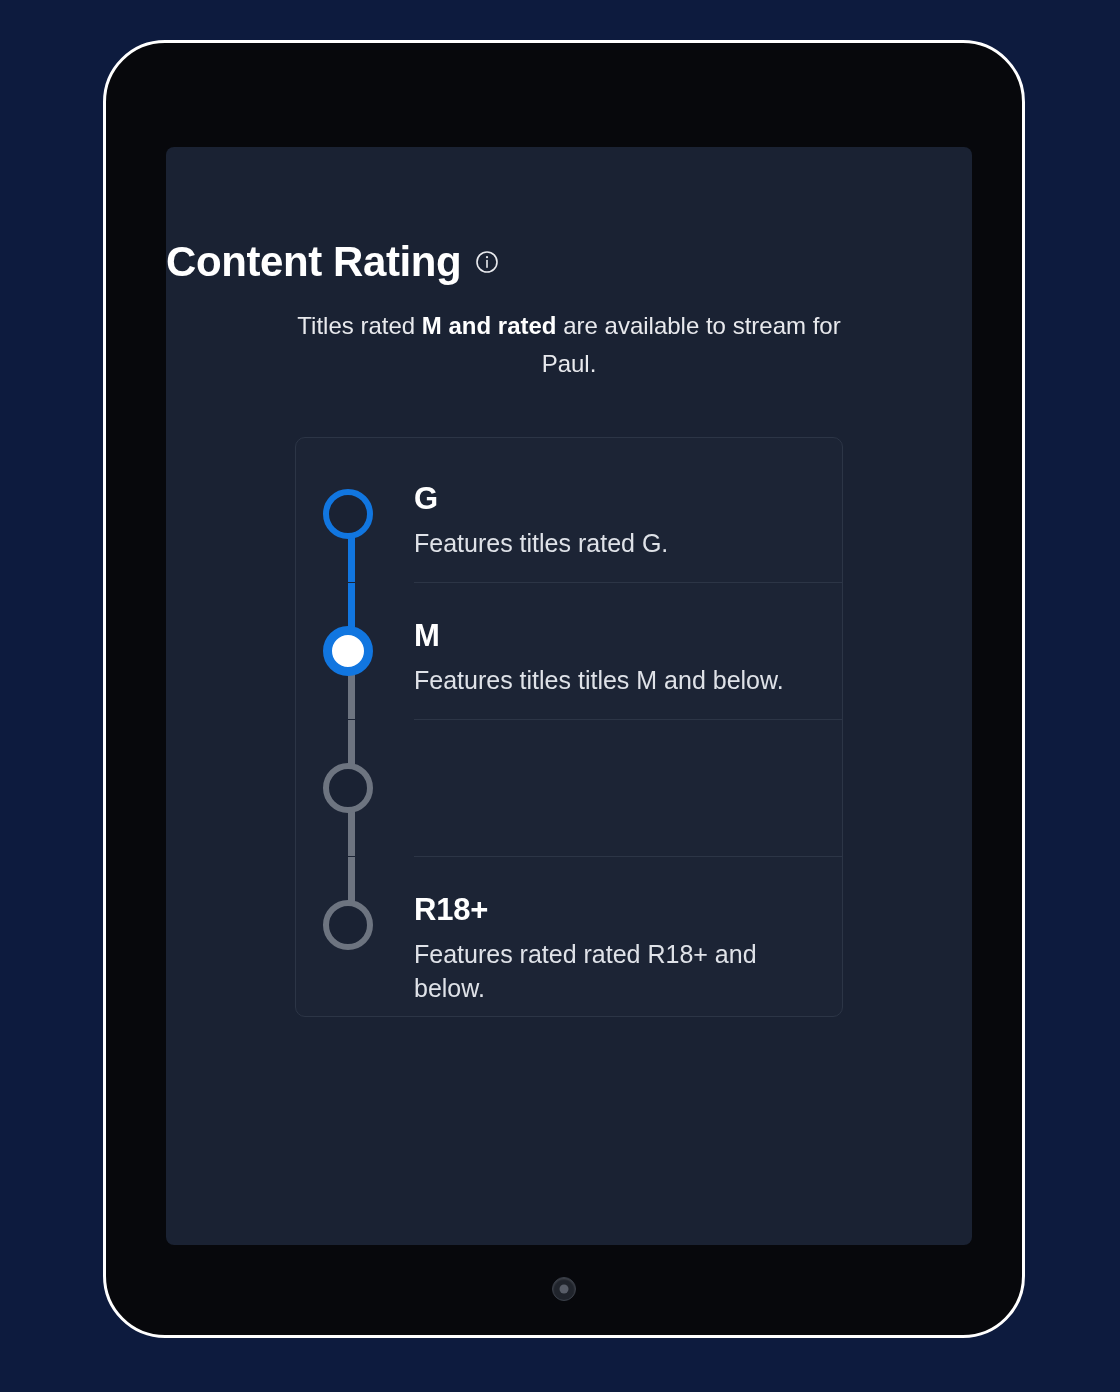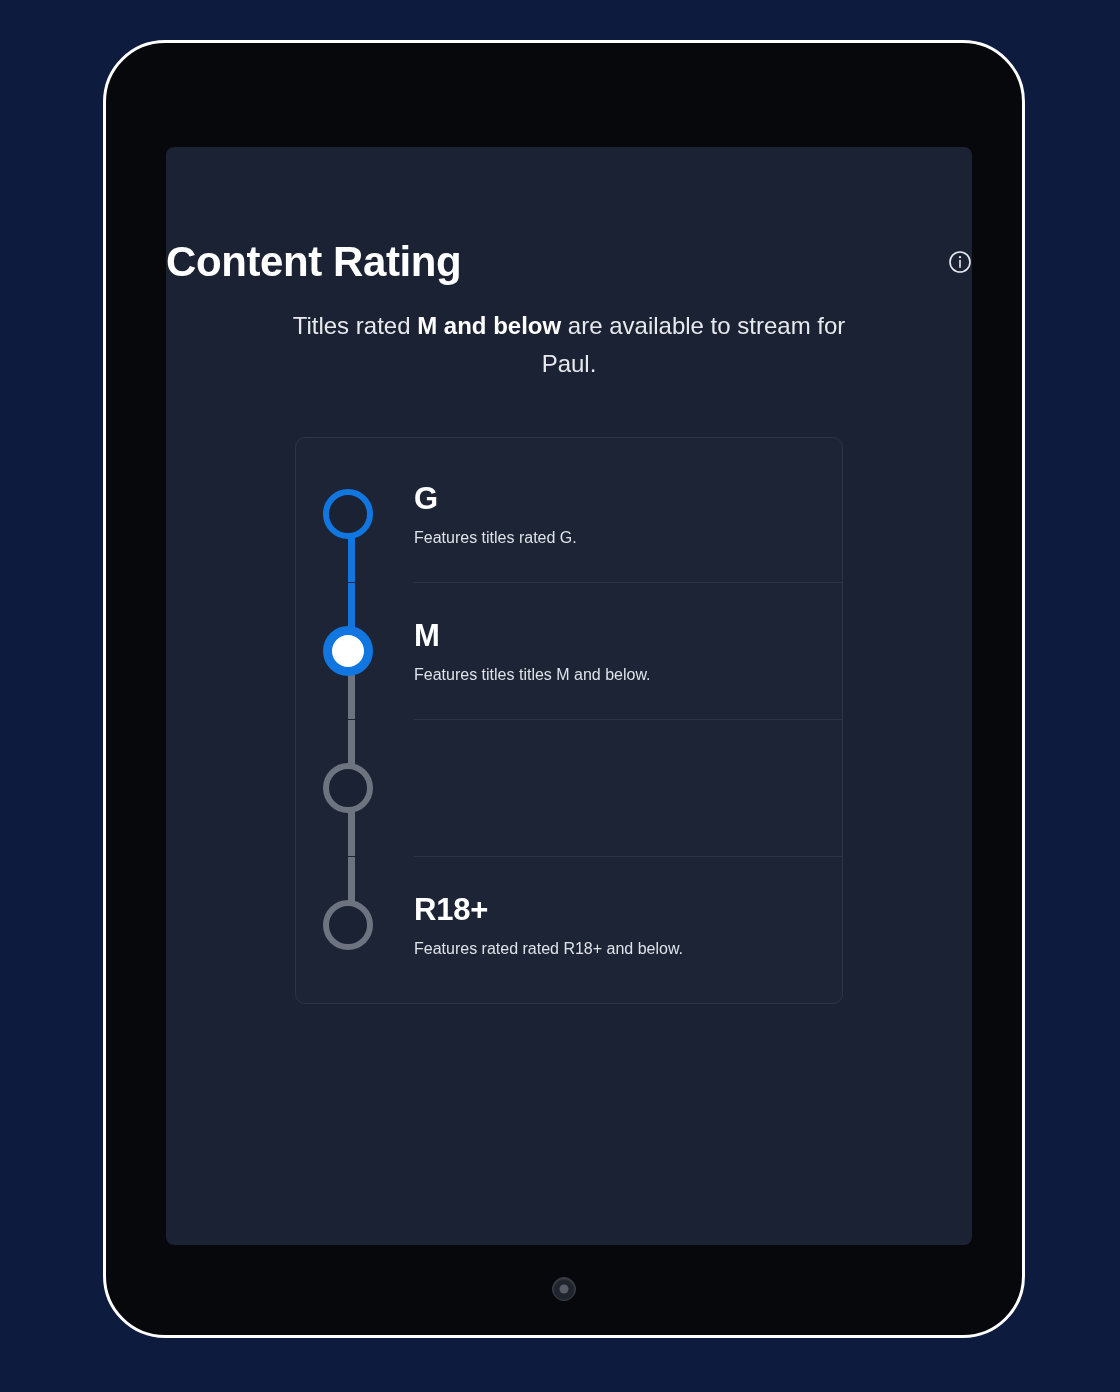--- a/index.html
+++ b/index.html
@@ -66,21 +66,21 @@
   .content {
     position: absolute;
     inset: 0;
     padding: 0;
   }
 
   .title-row {
     margin-top: 94px;
     display: flex;
     align-items: center;
-    justify-content: space-between;
+    justify-content: flex-start;
     gap: 14px;
   }
   .page-title {
     color: #ffffff;
     font-size: 42px;
     font-weight: bold;
     letter-spacing: -0.4px;
     line-height: 1;
   }
   .info-icon {
@@ -185,21 +185,21 @@
   .rating-label {
     color: #ffffff;
     font-size: 31px;
     font-weight: bold;
     line-height: 1.08;
     letter-spacing: -0.2px;
   }
   .rating-desc {
     margin-top: 12px;
     color: #dfe2e8;
-    font-size: 16px;
+    font-size: 25px;
     line-height: 1.35;
     font-weight: 400;
   }
 </style>
 </head>
 <body>
 
 <div class="device">
 
   <div class="device-screen">
@@ -208,21 +208,21 @@
       <div class="title-row">
         <div class="page-title">Content Rating</div>
         <svg class="info-icon" viewBox="0 0 24 24" fill="none" stroke="currentColor" stroke-width="1.6">
           <circle cx="12" cy="12" r="10"></circle>
           <circle cx="12" cy="7.2" r="1.1" fill="currentColor" stroke="none"></circle>
           <path d="M12 10.6 V17.2" stroke-linecap="round"></path>
         </svg>
       </div>
 
       <div class="subtitle">
-        <span>Titles rated </span><b>M and below</b><span> are available to stream for Paul.</span>
+        <span>Titles rated </span><b>M and rated</b><span> are available to stream for Paul.</span>
       </div>
 
       <div class="ratings-card">
         <ul class="rating-list">
 
           <li class="rating-row">
             <div class="track-col">
 
               <div class="seg bottom active"></div>
               <div class="radio on"></div>

